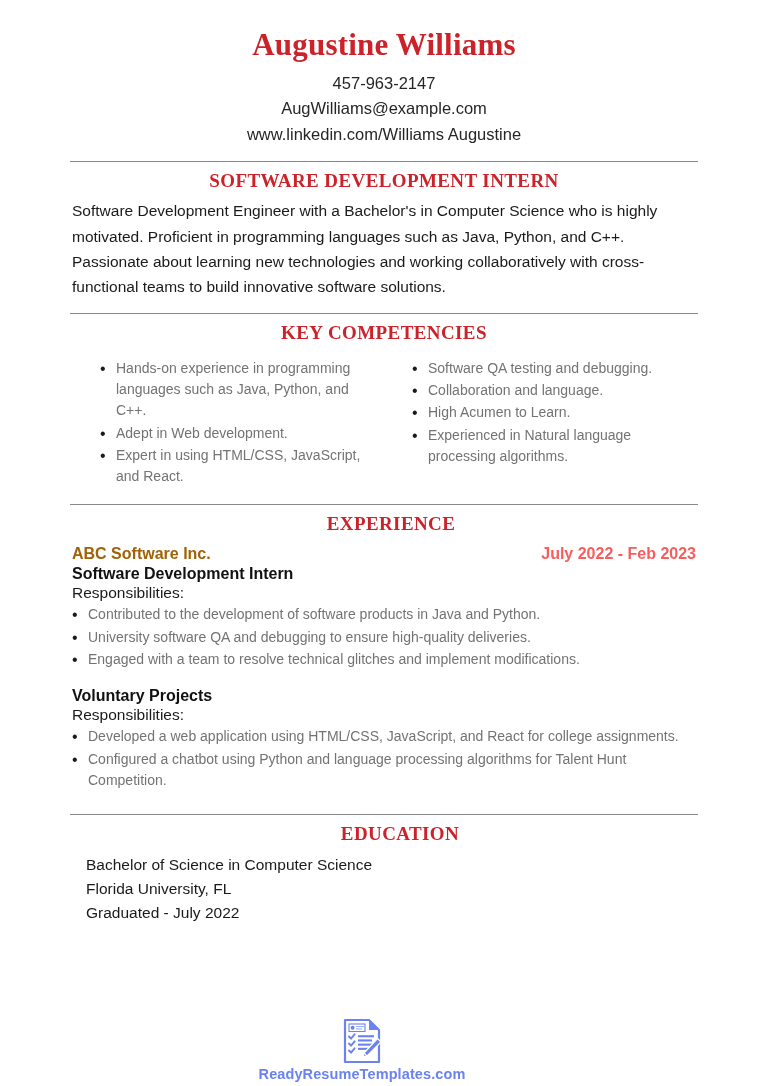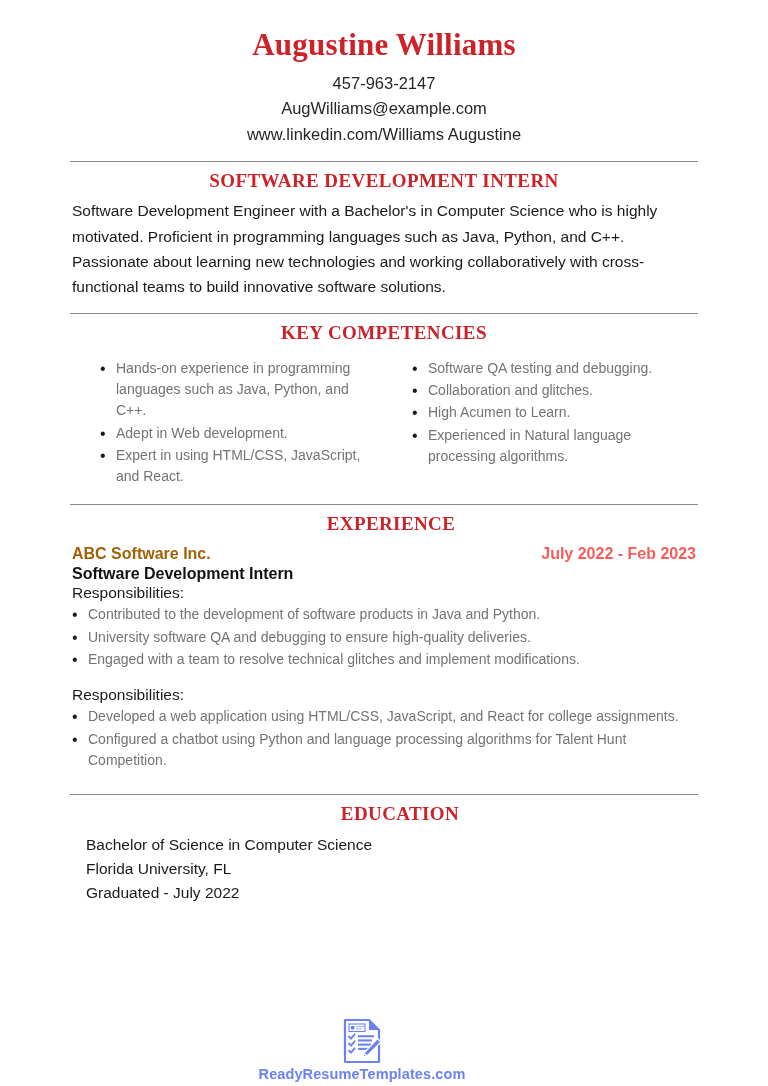--- a/index.html
+++ b/index.html
@@ -222,21 +222,21 @@
       <div class="comp-col left">
         <ul class="bullets">
           <li>Hands-on experience in programming languages such as Java, Python, and C++.</li>
           <li>Adept in Web development.</li>
           <li>Expert in using HTML/CSS, JavaScript, and React.</li>
         </ul>
       </div>
       <div class="comp-col right">
         <ul class="bullets">
           <li>Software QA testing and debugging.</li>
-          <li>Collaboration and glitches.</li>
+          <li>Collaboration and language.</li>
           <li>High Acumen to Learn.</li>
           <li>Experienced in Natural language processing algorithms.</li>
         </ul>
       </div>
     </div>
   </div>
 
   <div style="height:16px"></div>
   <hr class="rule">
 
@@ -253,20 +253,21 @@
       <ul class="bullets exp-bullets">
         <li>Contributed to the development of software products in Java and Python.</li>
         <li>University software QA and debugging to ensure high-quality deliveries.</li>
         <li>Engaged with a team to resolve technical glitches and implement modifications.</li>
       </ul>
     </div>
 
     <div class="subsection-gap"></div>
 
     <div class="body-block">
+      <div class="job-title">Voluntary Projects</div>
       <div class="resp-label">Responsibilities:</div>
       <ul class="bullets exp-bullets">
         <li>Developed a web application using HTML/CSS, JavaScript, and React for college assignments.</li>
         <li>Configured a chatbot using Python and language processing algorithms for Talent Hunt Competition.</li>
       </ul>
     </div>
   </div>
 
   <div style="height:22px"></div>
   <hr class="rule">

